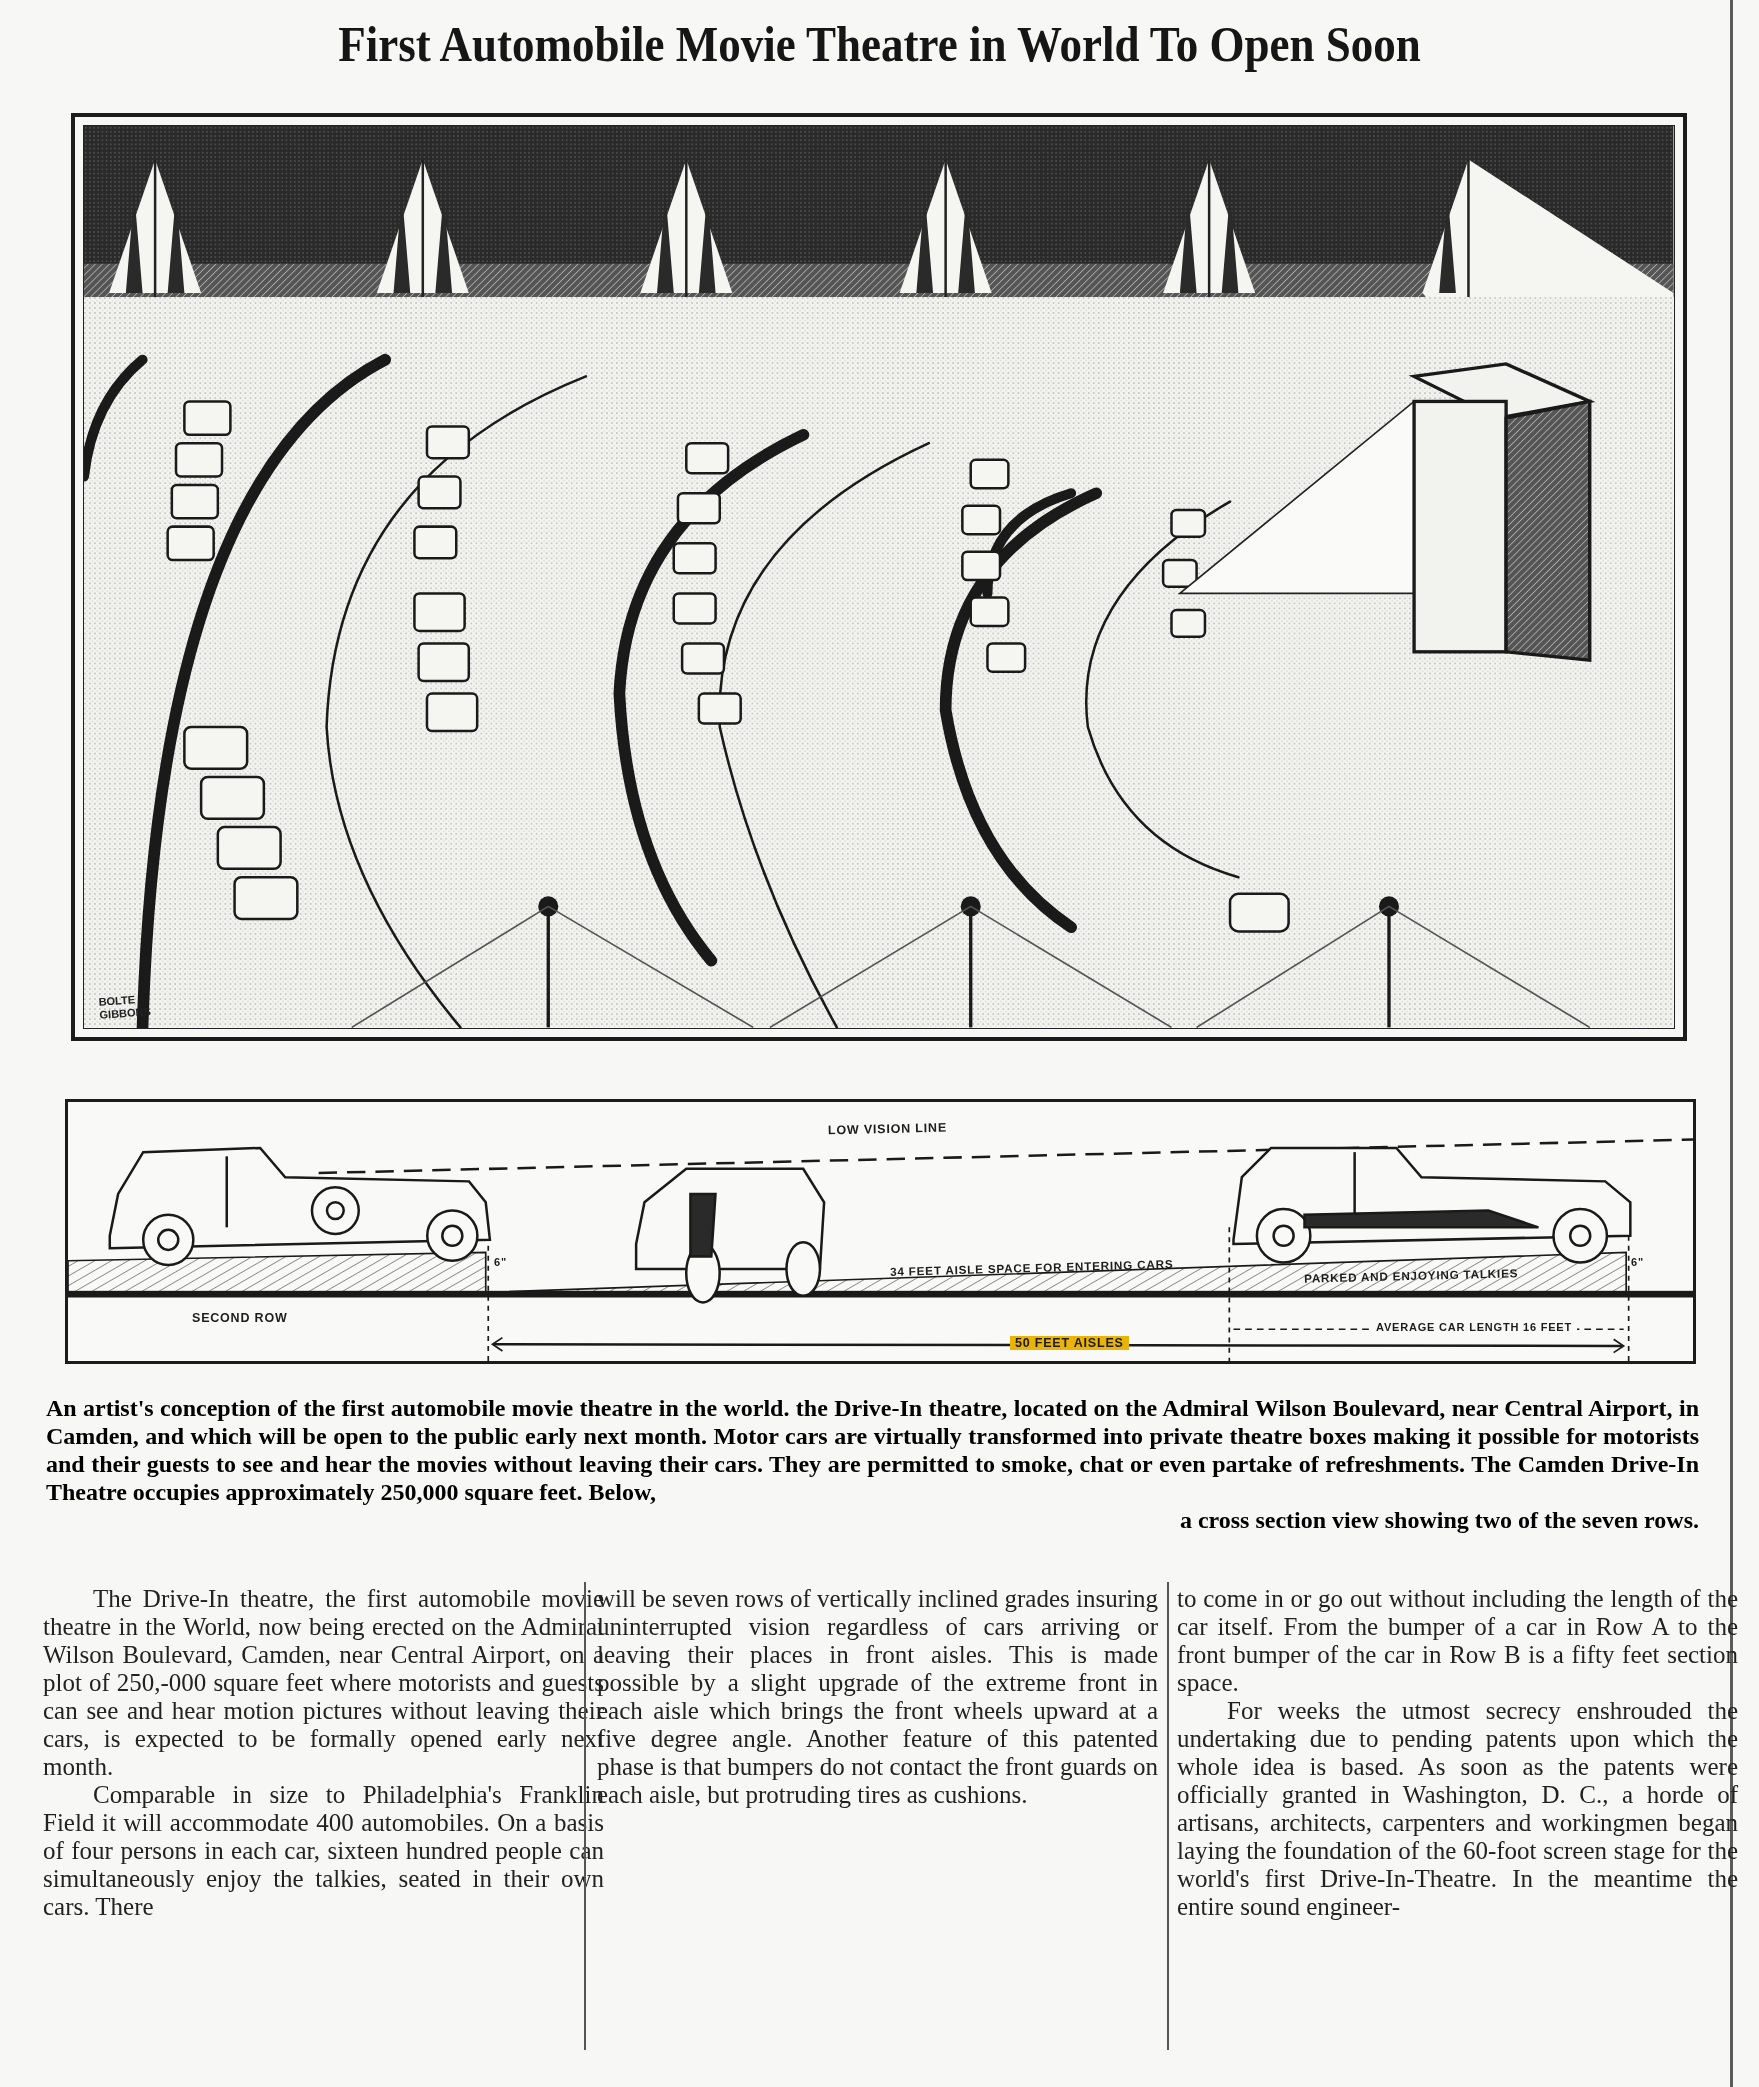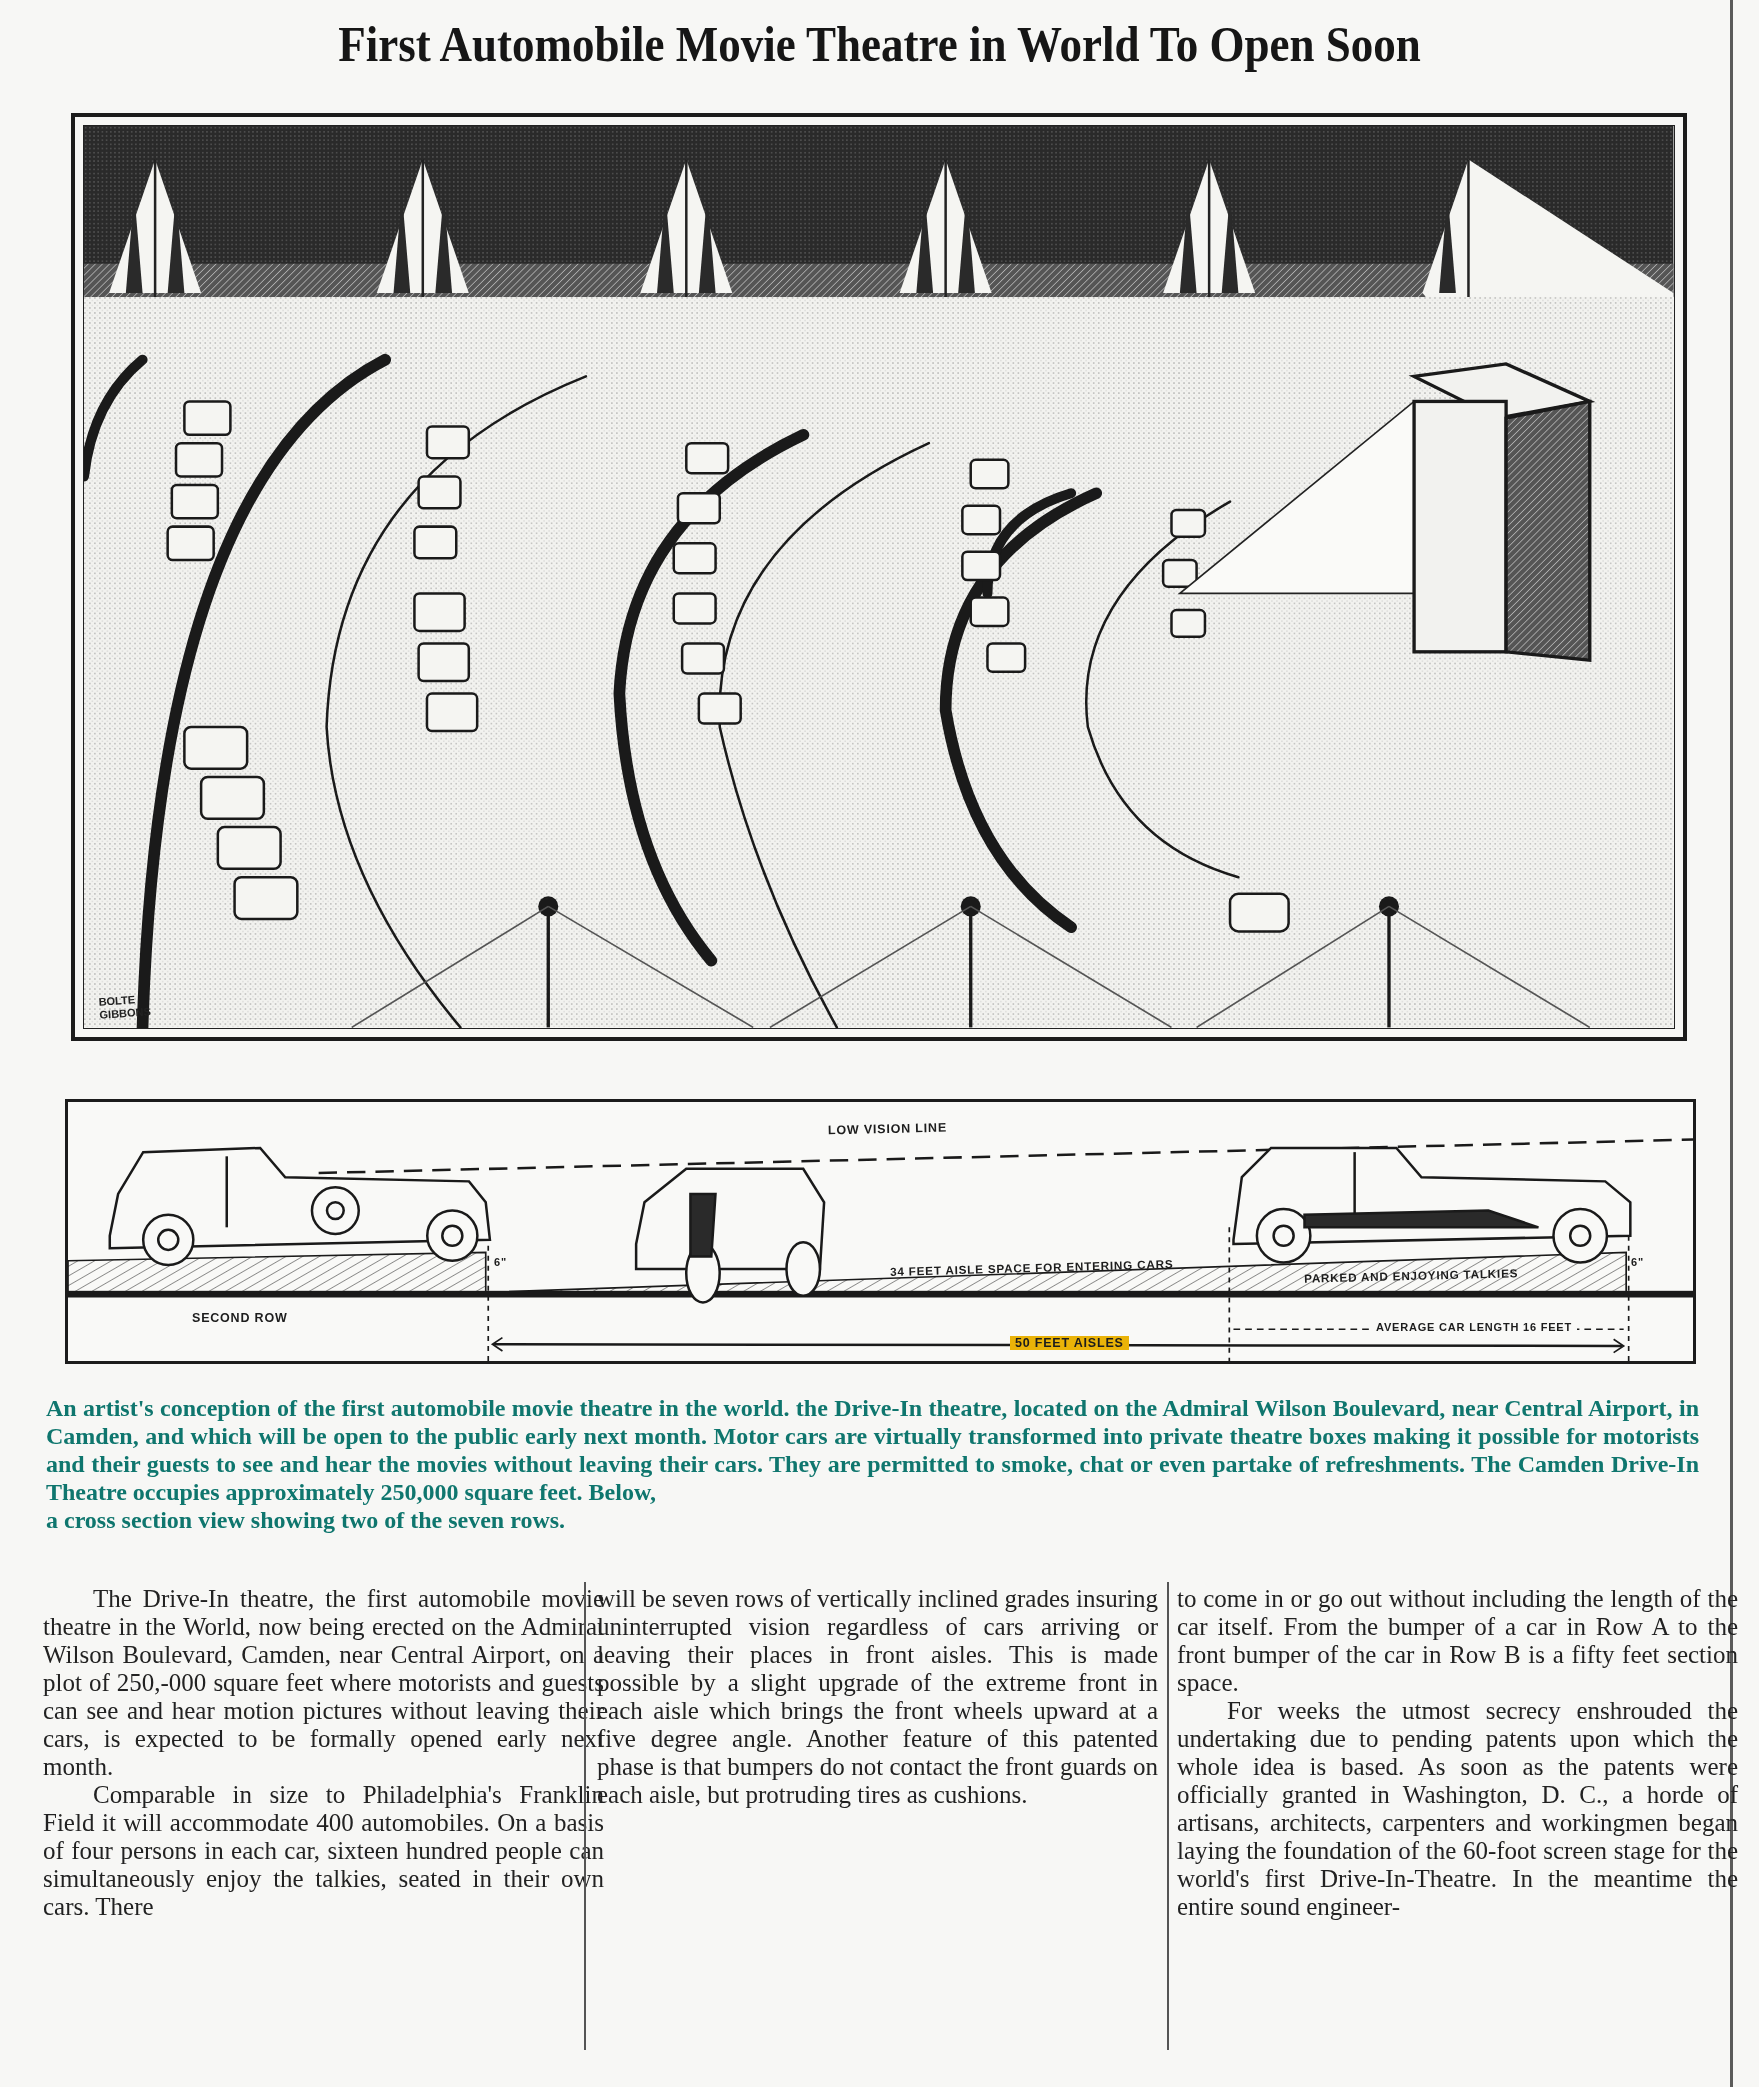--- a/index.html
+++ b/index.html
@@ -35,23 +35,23 @@
   .xsec-frame svg { position:absolute; left:0; top:0; width:100%; height:100%; }
   .xlabel {
     position:absolute; font-family:"Liberation Sans","DejaVu Sans",sans-serif;
     font-size:12.5px; font-weight:bold; letter-spacing:0.8px; color:#1d1d1d; white-space:nowrap;
   }
 
   
   .caption {
     position:absolute; left:46px; top:1394px; width:1653px;
     font-family:"Liberation Serif","DejaVu Serif",serif; font-weight:bold;
-    font-size:24px; line-height:28px; text-align:justify; color:#0f766e;
-  }
-  .caption .last { display:block; text-align:left; }
+    font-size:24px; line-height:28px; text-align:justify; color:#000000;
+  }
+  .caption .last { display:block; text-align:right; }
 
   
   .col {
     position:absolute; top:1585px; width:561px;
     font-family:"Liberation Serif","DejaVu Serif",serif;
     font-size:25px; line-height:28px; text-align:justify; color:#222;
   }
   .col p { margin:0; text-indent:0; }
   .col p.ind { text-indent:50px; }
   .col1 { left:43px; }

